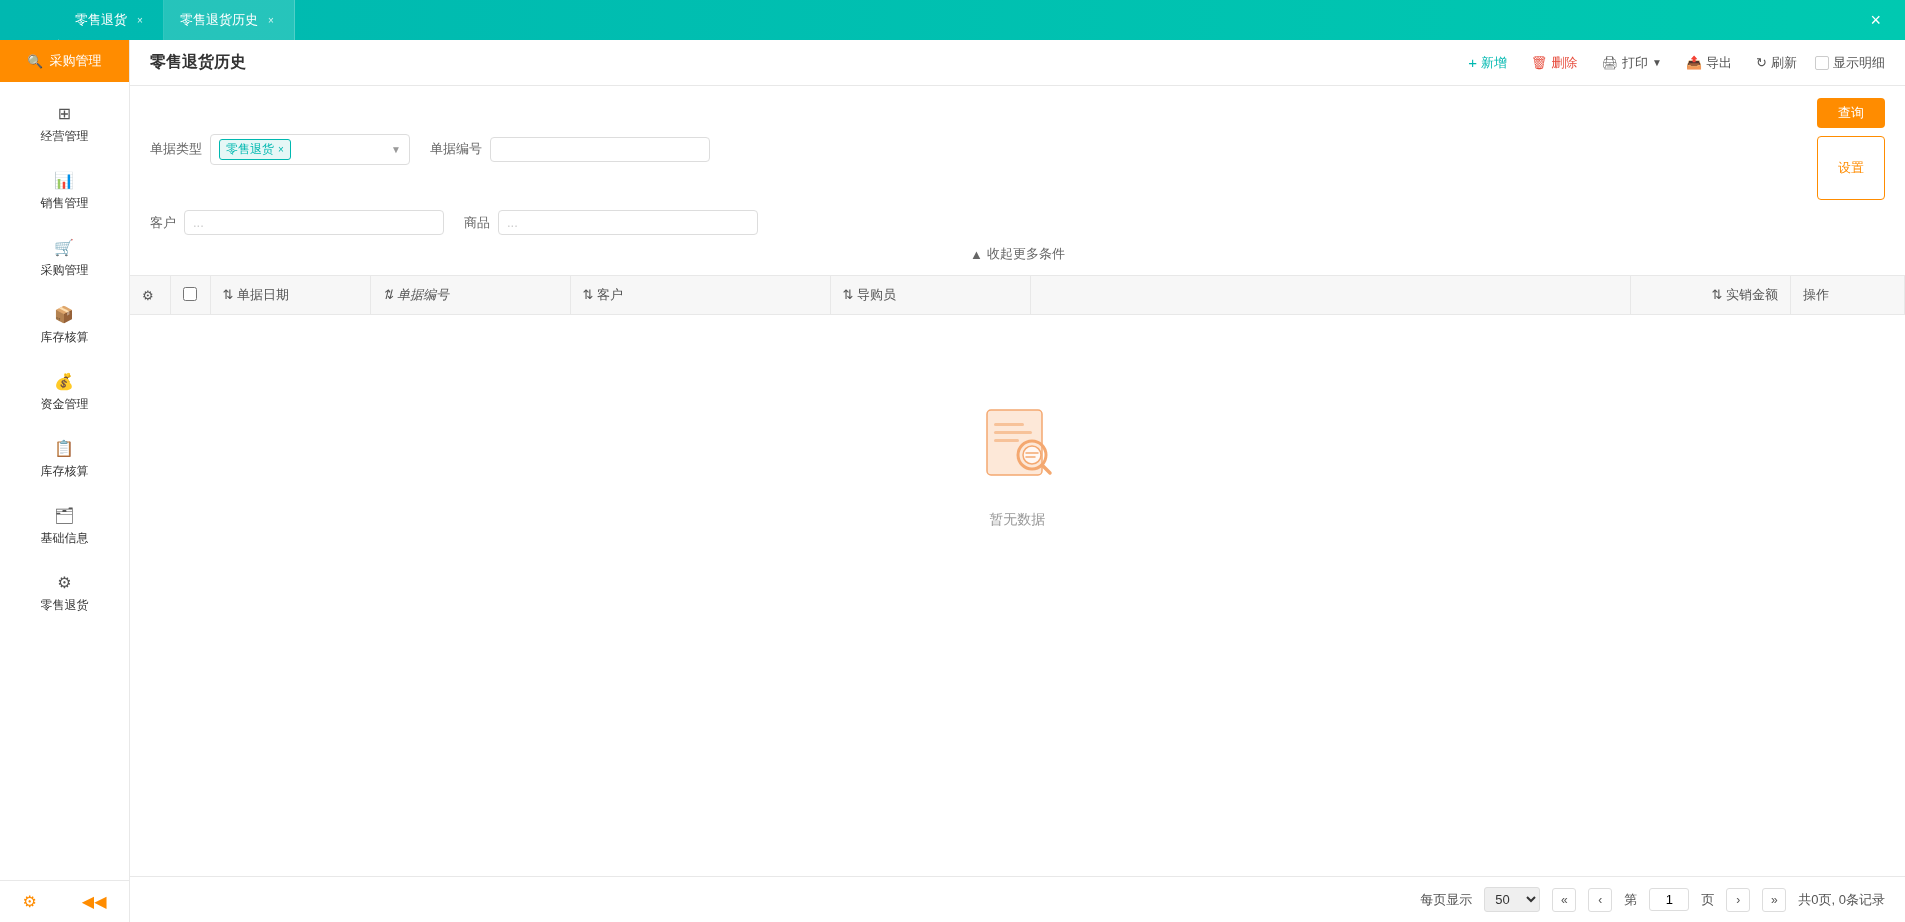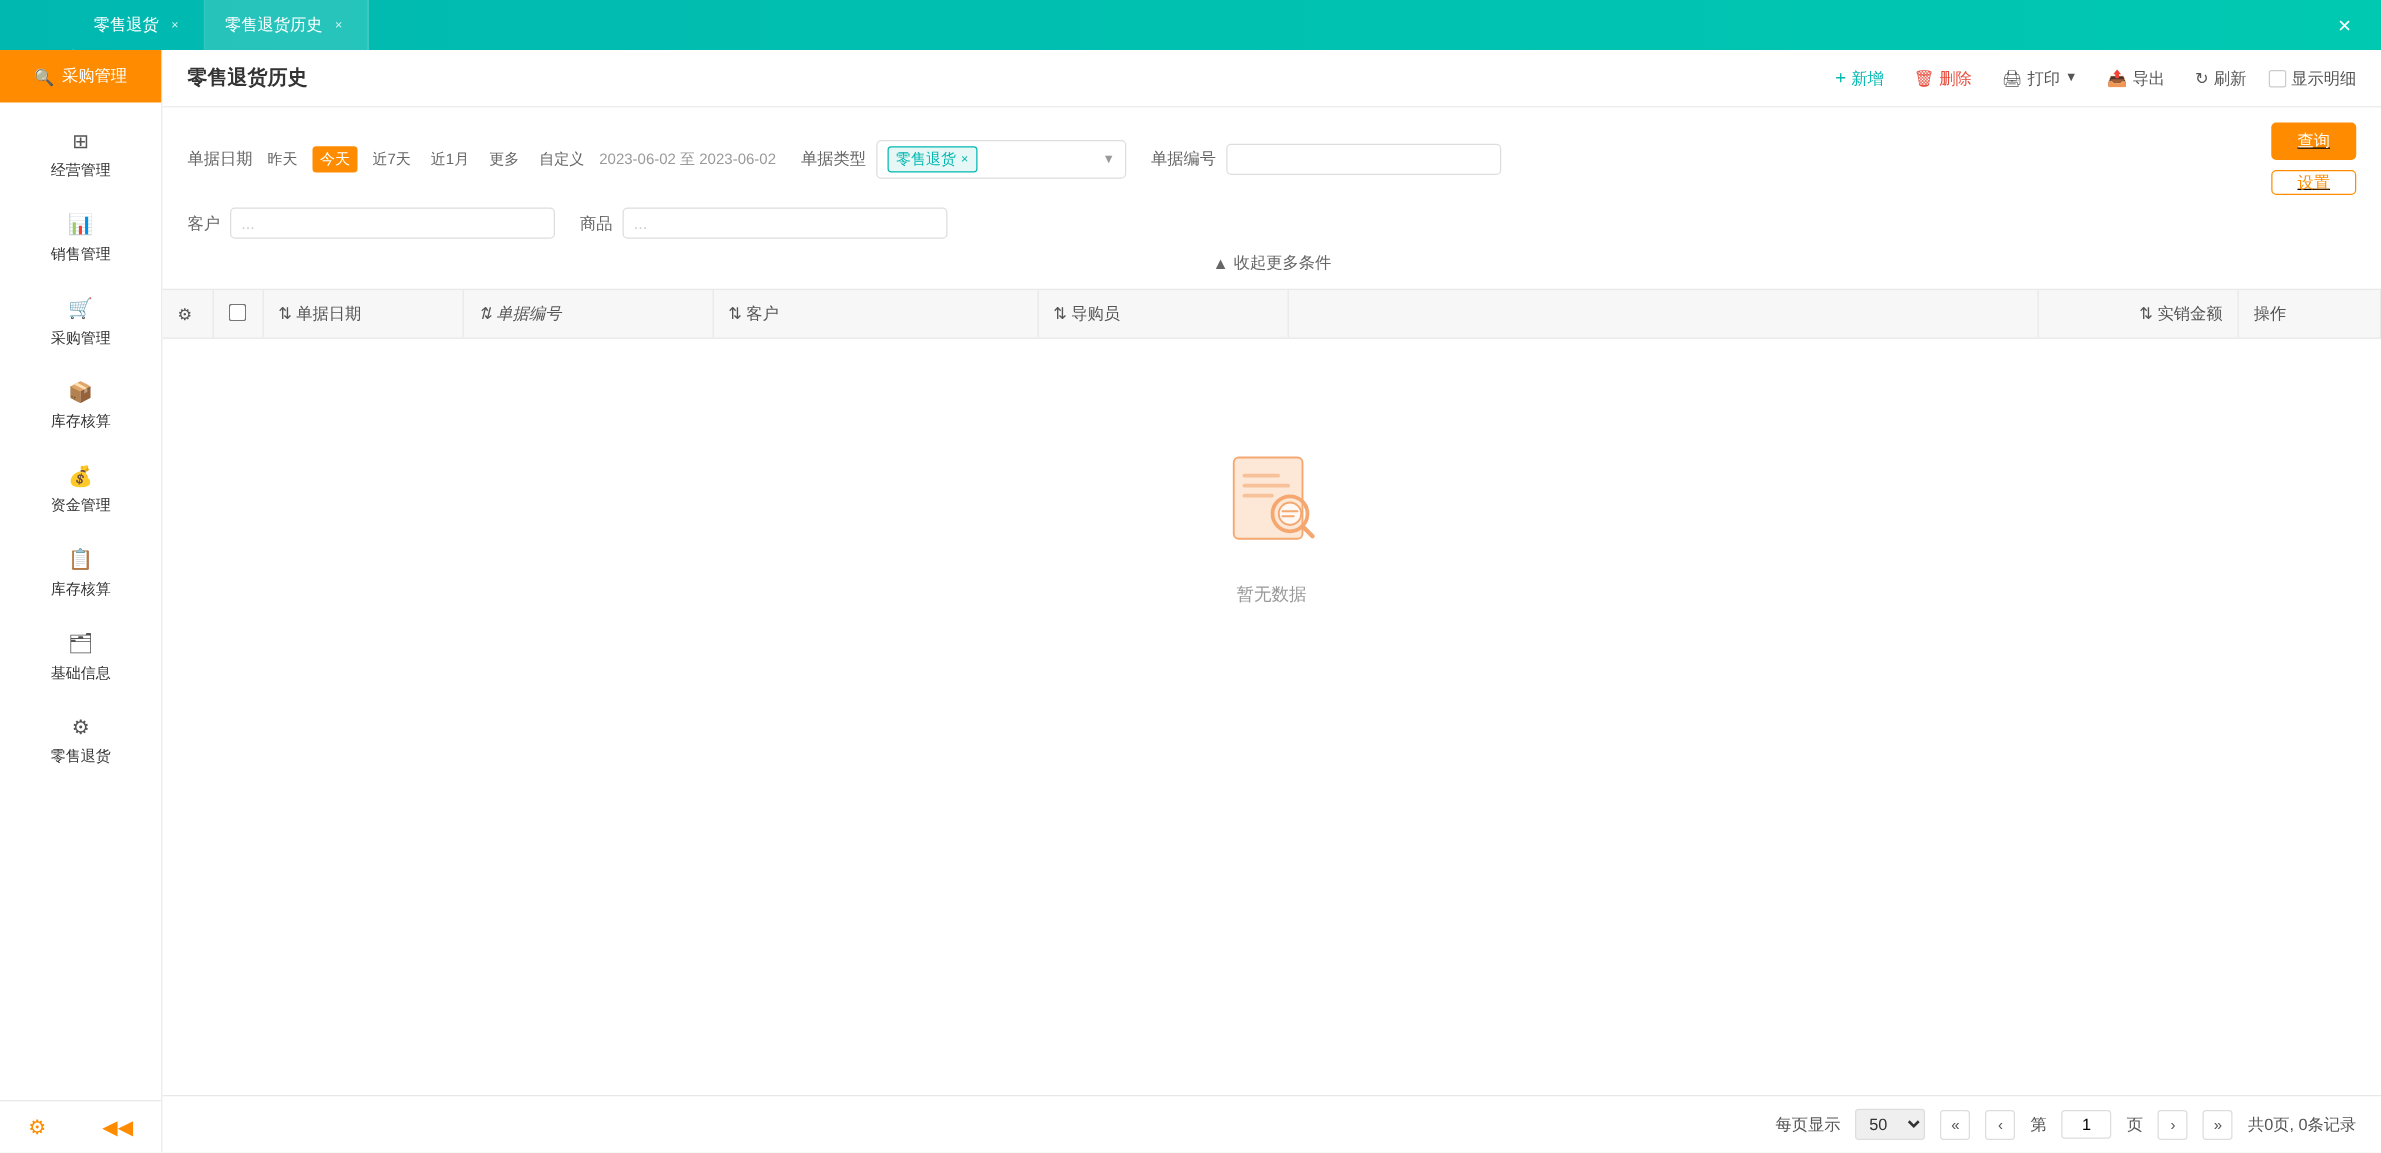--- a/index.html
+++ b/index.html
@@ -271,38 +271,37 @@
       margin: 4px auto 0;
       width: fit-content;
     }
 
     
     .filter-actions {
       display: flex;
       flex-direction: column;
       gap: 8px;
       margin-left: auto;
-      text-decoration: underline;
     }
     .query-btn {
       background: #ff8c00;
       color: #fff;
       border: none;
       border-radius: 4px;
       padding: 6px 20px;
       font-size: 13px;
       cursor: pointer;
       white-space: nowrap;
     }
     .settings-btn {
       background: #fff;
       color: #ff8c00;
       border: 1px solid #ff8c00;
       border-radius: 4px;
-      padding: 0 20px;
+      padding: 22px 20px;
       font-size: 13px;
       cursor: pointer;
       white-space: nowrap;
     }
 
     
     .table-area {
       flex: 1;
       overflow: auto;
       background: #fff;
@@ -503,32 +502,20 @@
         <div class="display-toggle">
           <span class="checkbox-small"></span>
           <span>显示明细</span>
         </div>
       </div>
     </div>
 
     <div class="filter-area">
       <div class="filter-row">
 
-        <div class="filter-group">
-          <span class="filter-label">单据日期</span>
-          <div class="date-filters">
-            <span class="date-btn">昨天</span>
-            <span class="date-btn active">今天</span>
-            <span class="date-btn">近7天</span>
-            <span class="date-btn">近1月</span>
-            <span class="date-btn">更多</span>
-            <span class="date-btn">自定义</span>
-          </div>
-          <span class="date-range">2023-06-02 至 2023-06-02</span>
-        </div>
 
         <div class="filter-group">
           <span class="filter-label">单据类型</span>
           <div class="filter-select">
             <span class="tag-item">
               <span>零售退货</span>
               <span class="tag-close">×</span>
             </span>
             <span style="flex:1;"></span>
             <span style="font-size:10px;color:#999;">▼</span>

